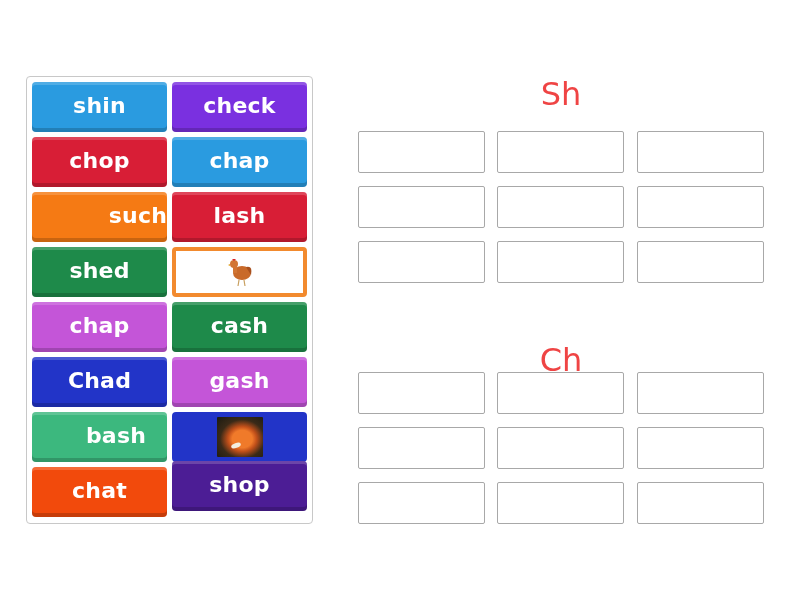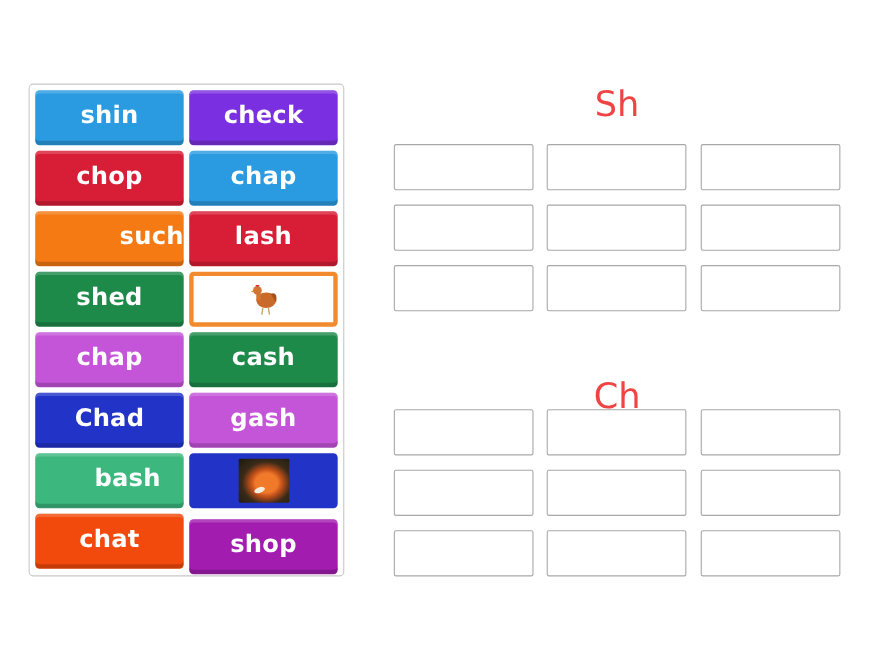--- a/index.html
+++ b/index.html
@@ -92,21 +92,21 @@
     </div>
     <div class="tile" style="left: 32px; top: 412px; background: rgb(60, 184, 126); padding-left: 33px;">
       <span class="word">bash</span>
     </div>
     <div class="tile img-tile" style="left: 172px; top: 412px; background: rgb(34, 52, 200);">
       <div class="fish-img"></div>
     </div>
     <div class="tile" style="left: 32px; top: 467px; background: rgb(242, 74, 12);">
       <span class="word">chat</span>
     </div>
-    <div class="tile" style="left: 172px; top: 472px; background: #a21caf;">
+    <div class="tile" style="left: 172px; top: 461px; background: #4c1d95;">
       <span class="word">shop</span>
     </div>
   </div>
 
 <div class="heading" style="top:78px;">Sh</div>
 <div class="heading" style="top:300px;margin-top:44px;">Ch</div>
 
 <div id="slots">
     <div class="slot" style="left: 358px; top: 131px;"></div>
     <div class="slot" style="left: 497px; top: 131px;"></div>

